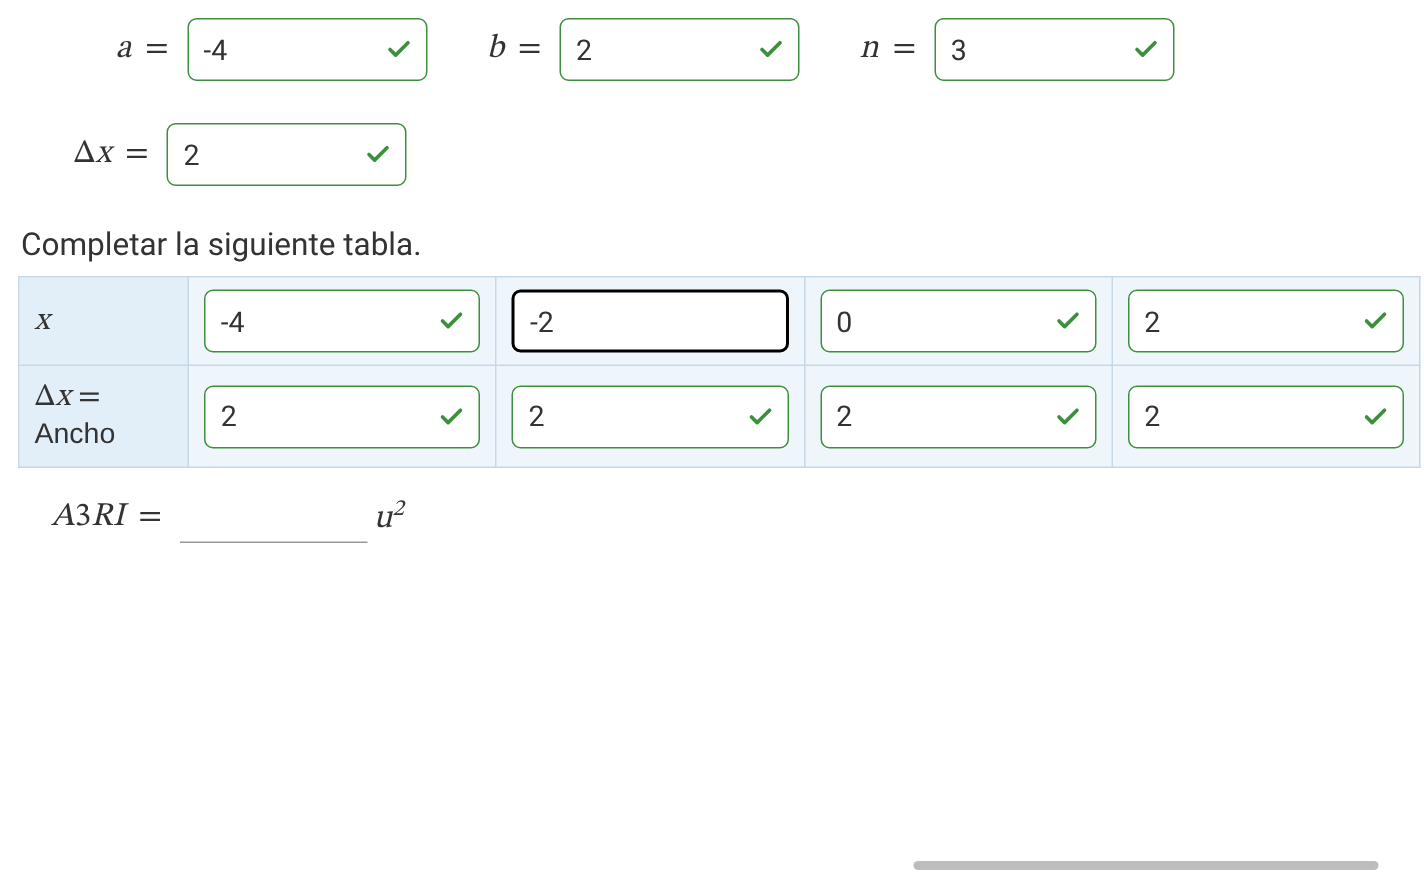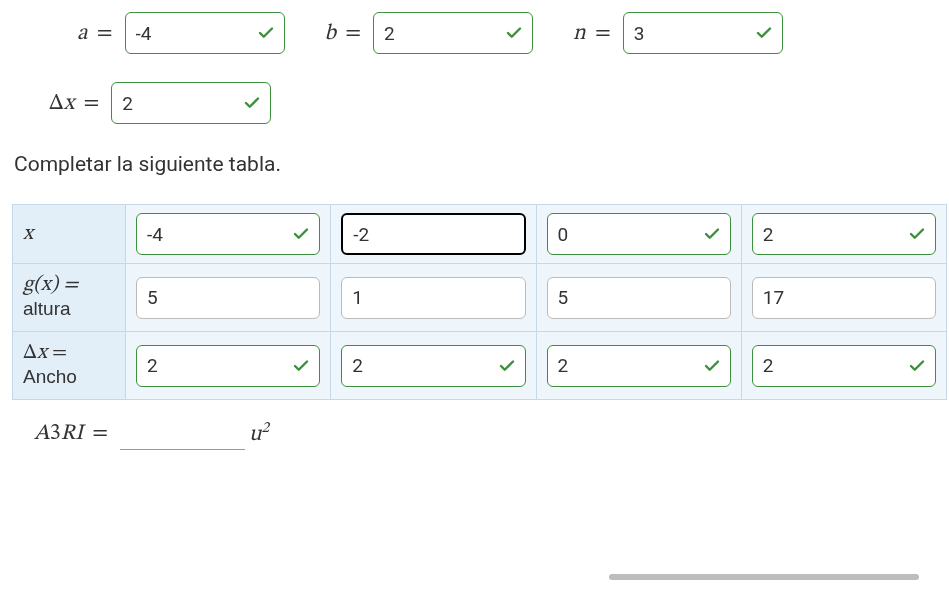--- a/index.html
+++ b/index.html
@@ -70,21 +70,21 @@
     .check svg {
       width: 18px;
       height: 18px;
       display: block;
     }
     .second-row {
       margin-bottom: 28px;
     }
     .instruction {
       font-size: 21px;
-      margin-bottom: 28px;
+      margin-bottom: 8px;
       margin-left: 2px;
     }
     .table {
       border-collapse: collapse;
       width: 935px;
     }
     .table td {
       border: 1px solid #c5d8e8;
       padding: 8px 10px;
       vertical-align: middle;
@@ -225,38 +225,20 @@
     <td class="data-cell"><div class="input-box cell-wrap">
       <input class="field" value="2" style="">
       <span class="check">
               <svg viewBox="0 0 24 24">
                 <path fill="none" stroke="#3c8f3c" stroke-width="3.2" stroke-linecap="round" stroke-linejoin="round" d="M4 12l5 5L20 6"></path>
               </svg>
             </span>
     </div></td>
   </tr>
 
-  <tr>
-    <td class="row-header">
-      <span class="math-it">g(x) =</span><br>
-      <span class="plain">altura</span>
-    </td>
-    <td class="data-cell"><div class="input-box cell-wrap">
-      <input class="field neutral" value="5" style="">
-    </div></td>
-    <td class="data-cell"><div class="input-box cell-wrap">
-      <input class="field neutral" value="1" style="">
-    </div></td>
-    <td class="data-cell"><div class="input-box cell-wrap">
-      <input class="field neutral" value="5" style="">
-    </div></td>
-    <td class="data-cell"><div class="input-box cell-wrap">
-      <input class="field neutral" value="17" style="">
-    </div></td>
-  </tr>
 
   <tr>
     <td class="row-header">
       <span class="math-it"><span style="font-style:normal">Δ</span>x <span style="font-style:normal">=</span></span><br>
       <span class="plain">Ancho</span>
     </td>
     <td class="data-cell"><div class="input-box cell-wrap">
       <input class="field" value="2" style="">
       <span class="check">
               <svg viewBox="0 0 24 24">

